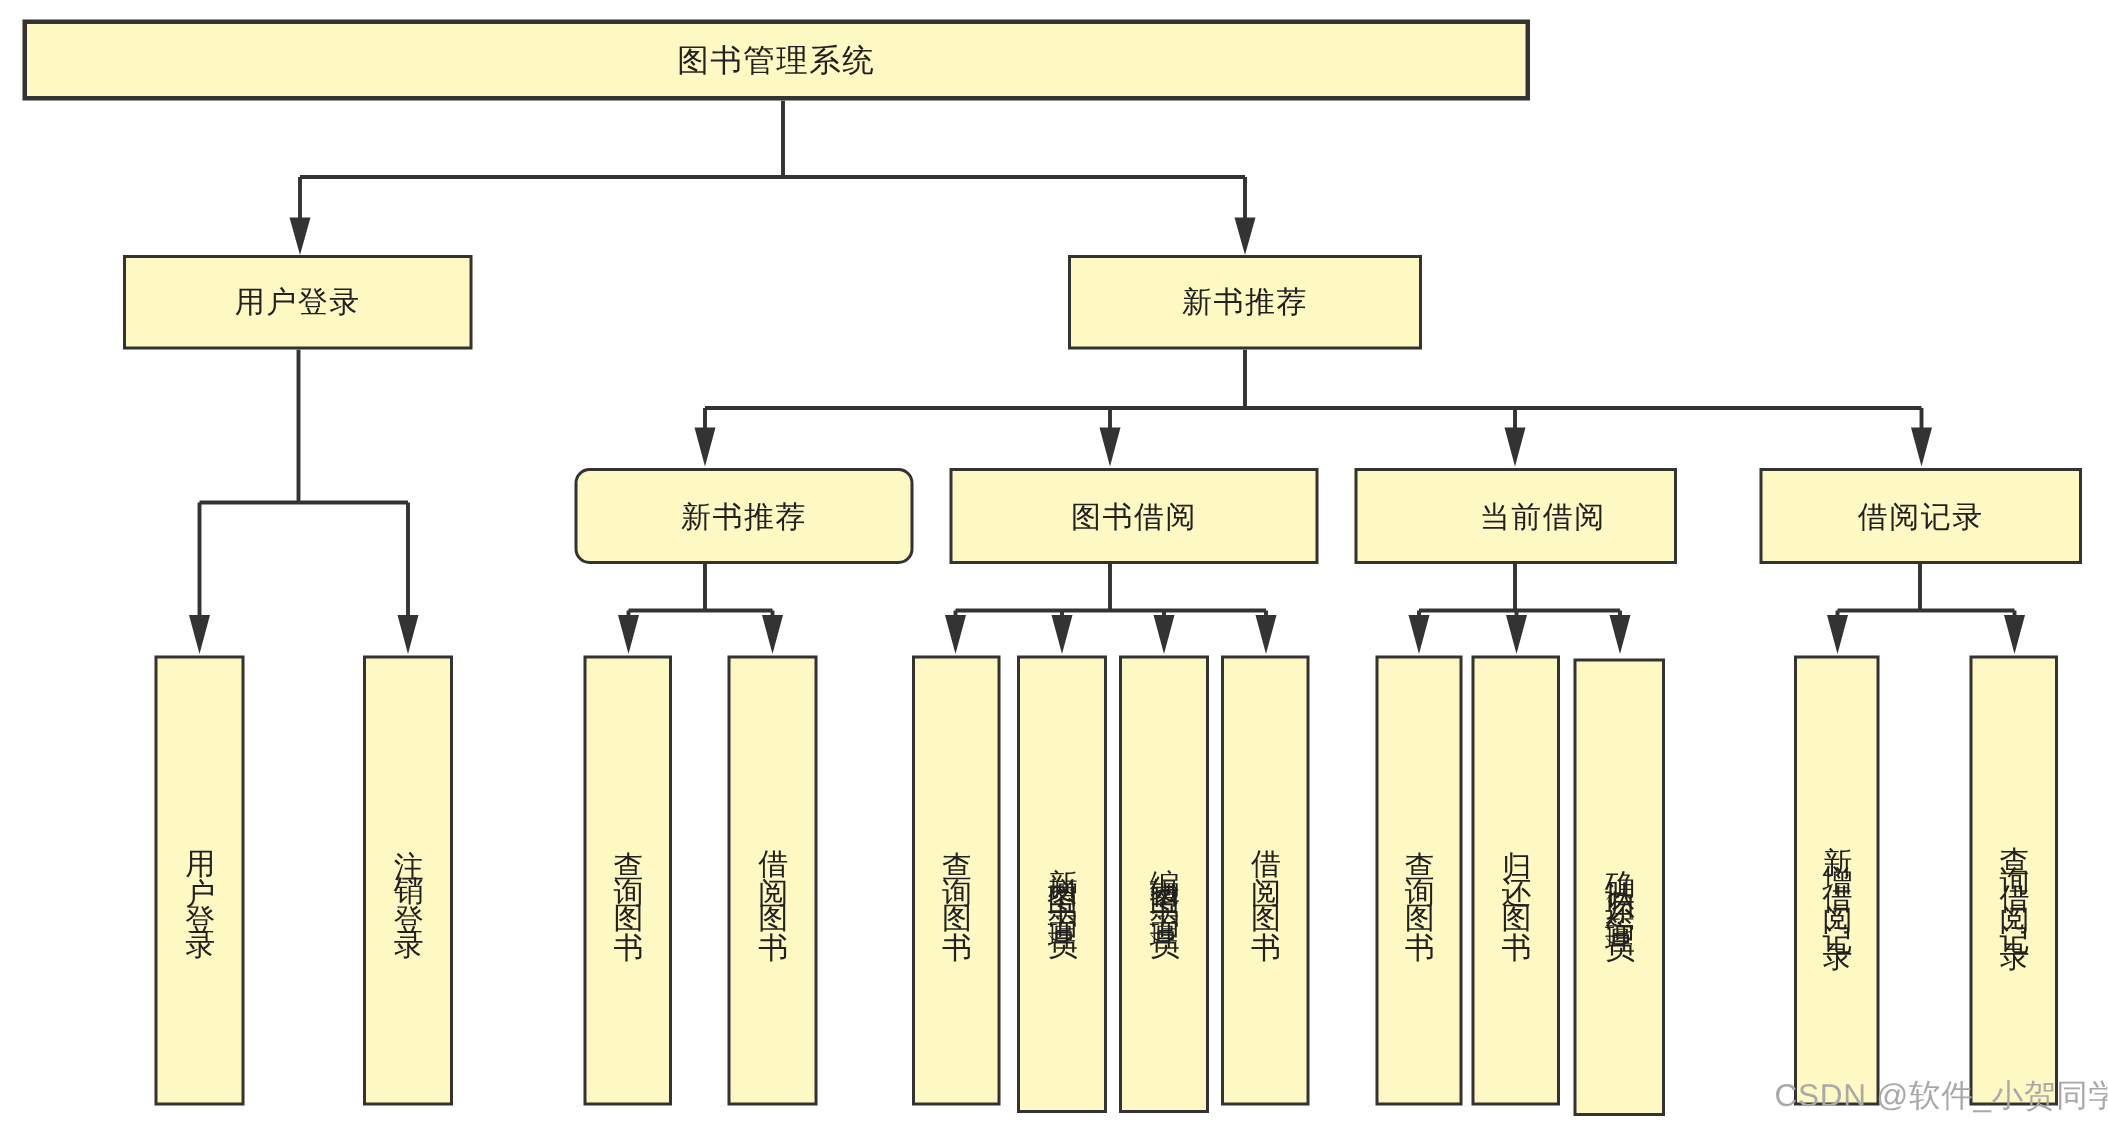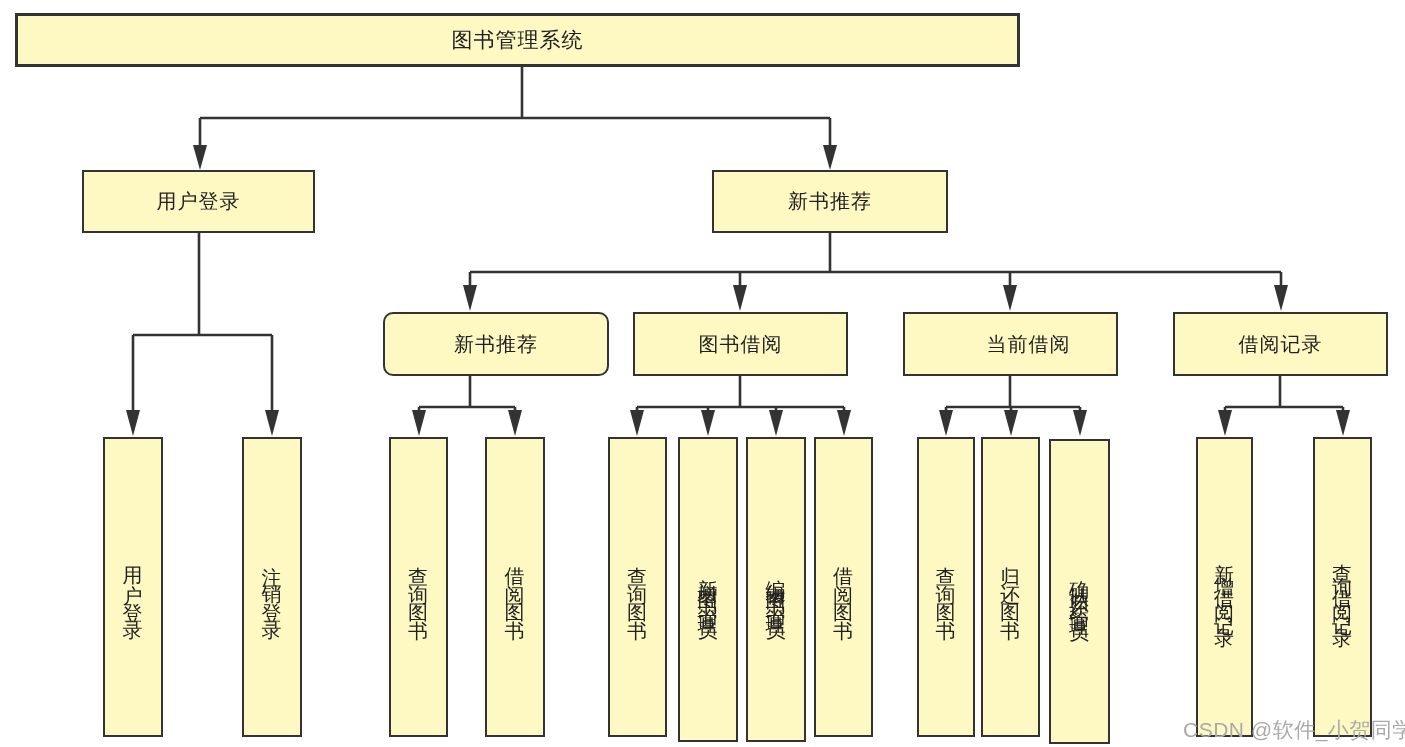--- a/index.html
+++ b/index.html
@@ -91,21 +91,21 @@
     <polygon points="1218,410 1232,410 1225,436"></polygon>
     <polygon points="1336,410 1350,410 1343,436"></polygon>
   </svg>
 
   <div class="node root" style="left:15px;top:13px;width:1005px;height:54px;">图书管理系统</div>
 
   <div class="node" style="left:82px;top:170px;width:233px;height:63px;">用户登录</div>
   <div class="node" style="left:712px;top:170px;width:236px;height:63px;">新书推荐</div>
 
   <div class="node" style="left:383px;top:312px;width:226px;height:64px;border-radius:10px;">新书推荐</div>
-  <div class="node" style="left:633px;top:312px;width:215px;height:64px;">图书借阅</div>
+  <div class="node" style="left:633px;top:312px;width:246px;height:64px;">图书借阅</div>
   <div class="node" style="left:903px;top:312px;width:215px;height:64px;padding-left:36px;">当前借阅</div>
   <div class="node" style="left:1173px;top:312px;width:215px;height:64px;">借阅记录</div>
 
   <div class="node vnode sp4" style="left:103px;top:437px;width:60px;height:300px;">用户登录</div>
   <div class="node vnode sp4" style="left:242px;top:437px;width:60px;height:300px;">注销登录</div>
 
   <div class="node vnode sp4" style="left:389px;top:437px;width:59px;height:300px;">查询图书</div>
   <div class="node vnode sp4" style="left:485px;top:437px;width:60px;height:300px;">借阅图书</div>
 
   <div class="node vnode sp4" style="left:608px;top:437px;width:59px;height:300px;">查询图书</div>

